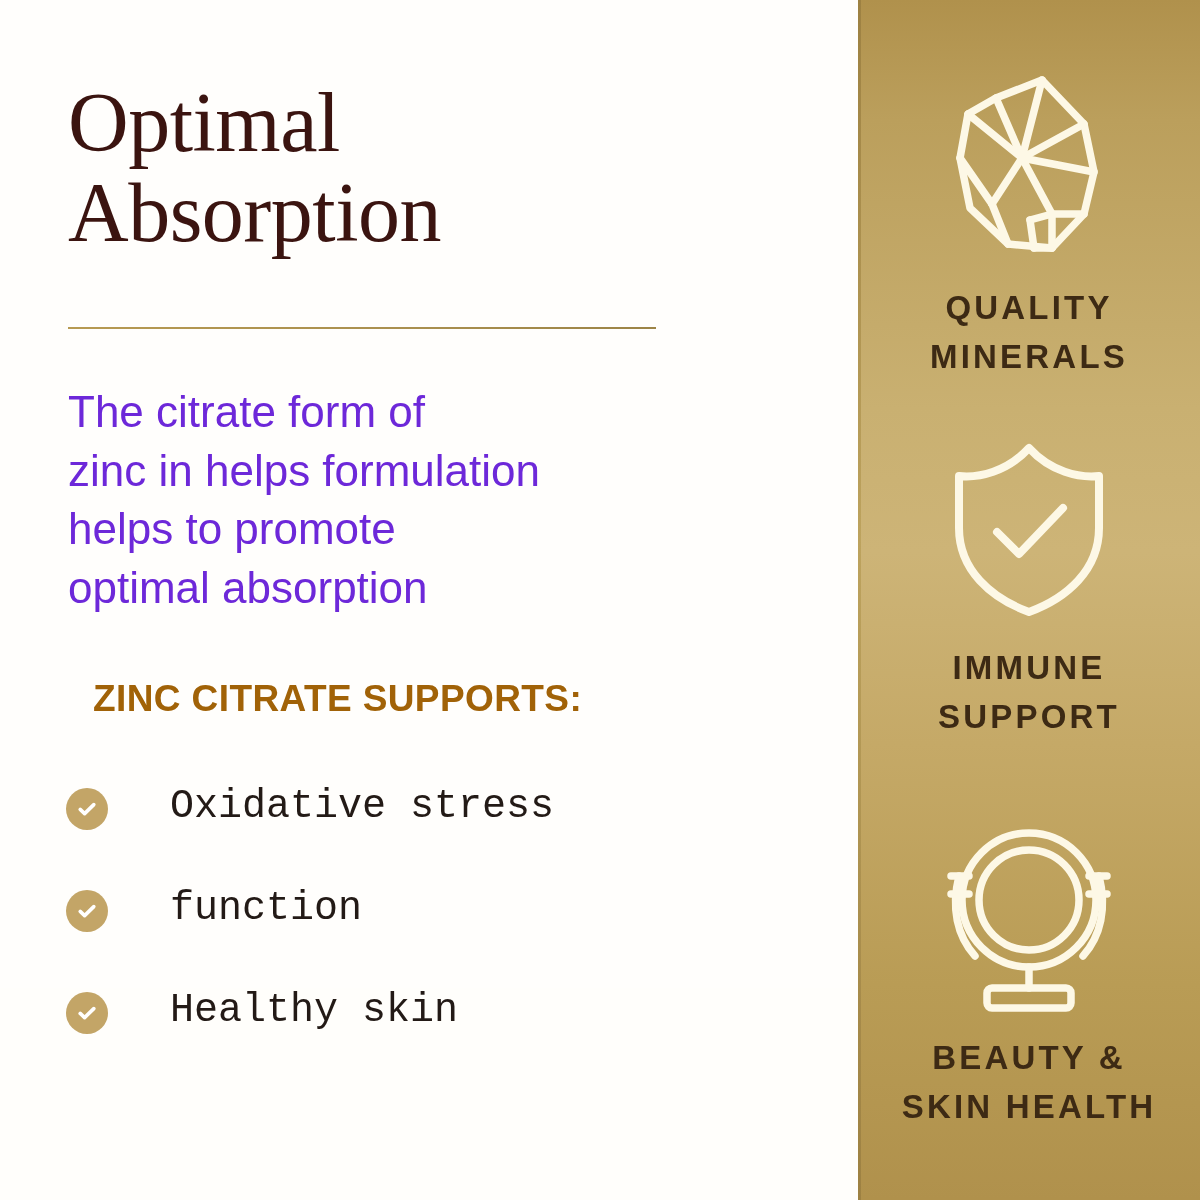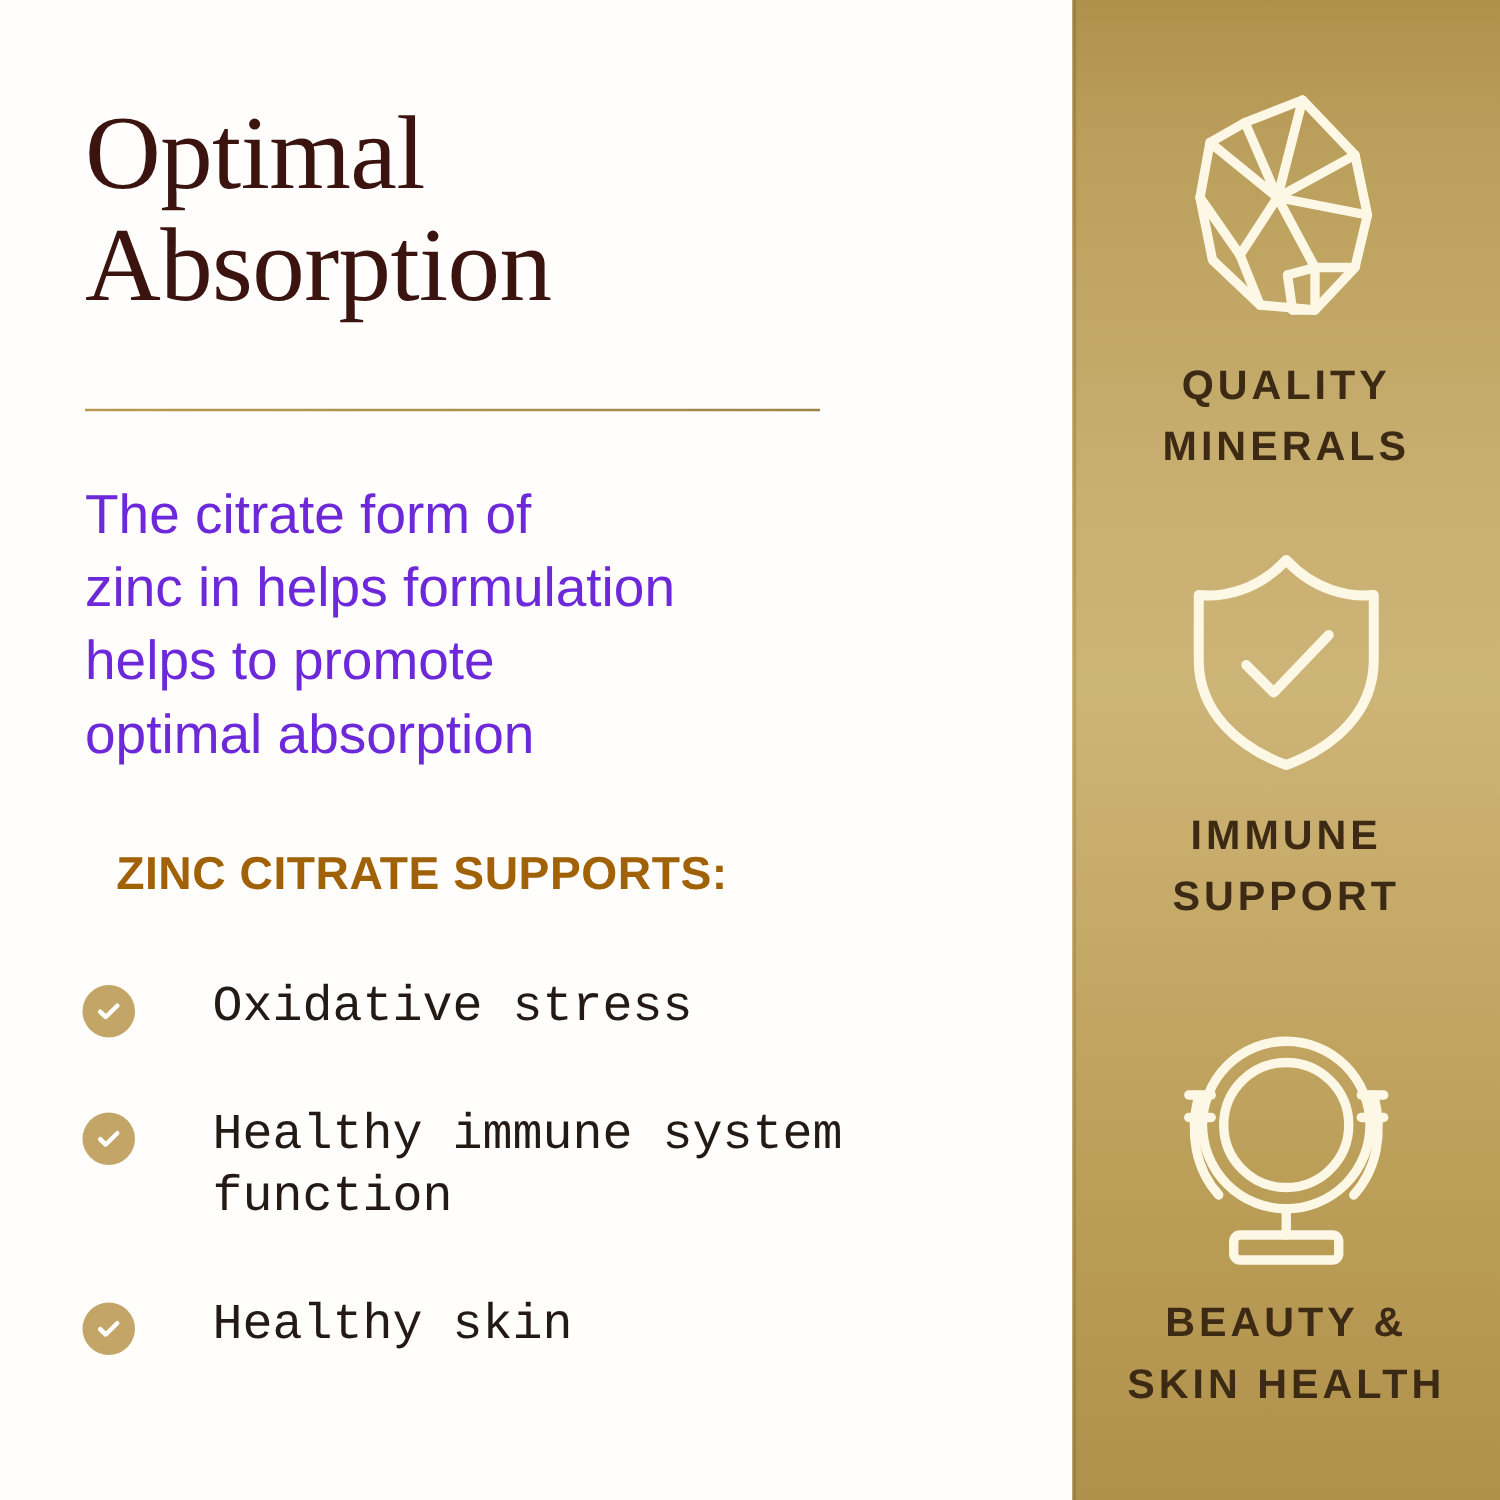--- a/index.html
+++ b/index.html
@@ -218,21 +218,20 @@
         </span>
       </div>
 
       <div class="bullet-row">
         <span class="check-badge">
           <svg width="26" height="26" viewBox="0 0 26 26" aria-hidden="true">
             <path d="M6.2 13.4 L10.6 17.6 L19.8 8.6" fill="none" stroke="#ffffff" stroke-width="3.6" stroke-linecap="round" stroke-linejoin="round"></path>
           </svg>
         </span>
         <span class="bullet-text">
-          <span>Healthy immune system</span>
           <span class="sub">function</span>
         </span>
       </div>
 
       <div class="bullet-row">
         <span class="check-badge">
           <svg width="26" height="26" viewBox="0 0 26 26" aria-hidden="true">
             <path d="M6.2 13.4 L10.6 17.6 L19.8 8.6" fill="none" stroke="#ffffff" stroke-width="3.6" stroke-linecap="round" stroke-linejoin="round"></path>
           </svg>
         </span>

